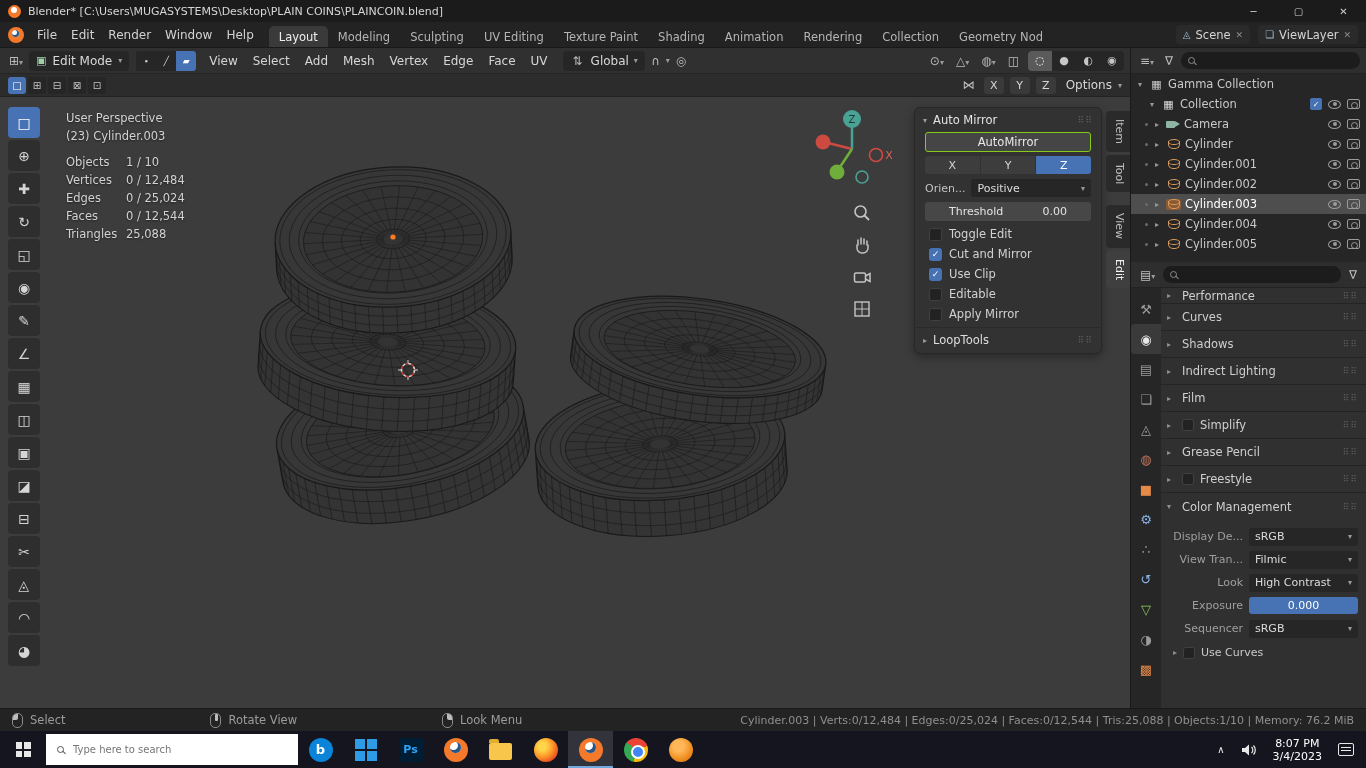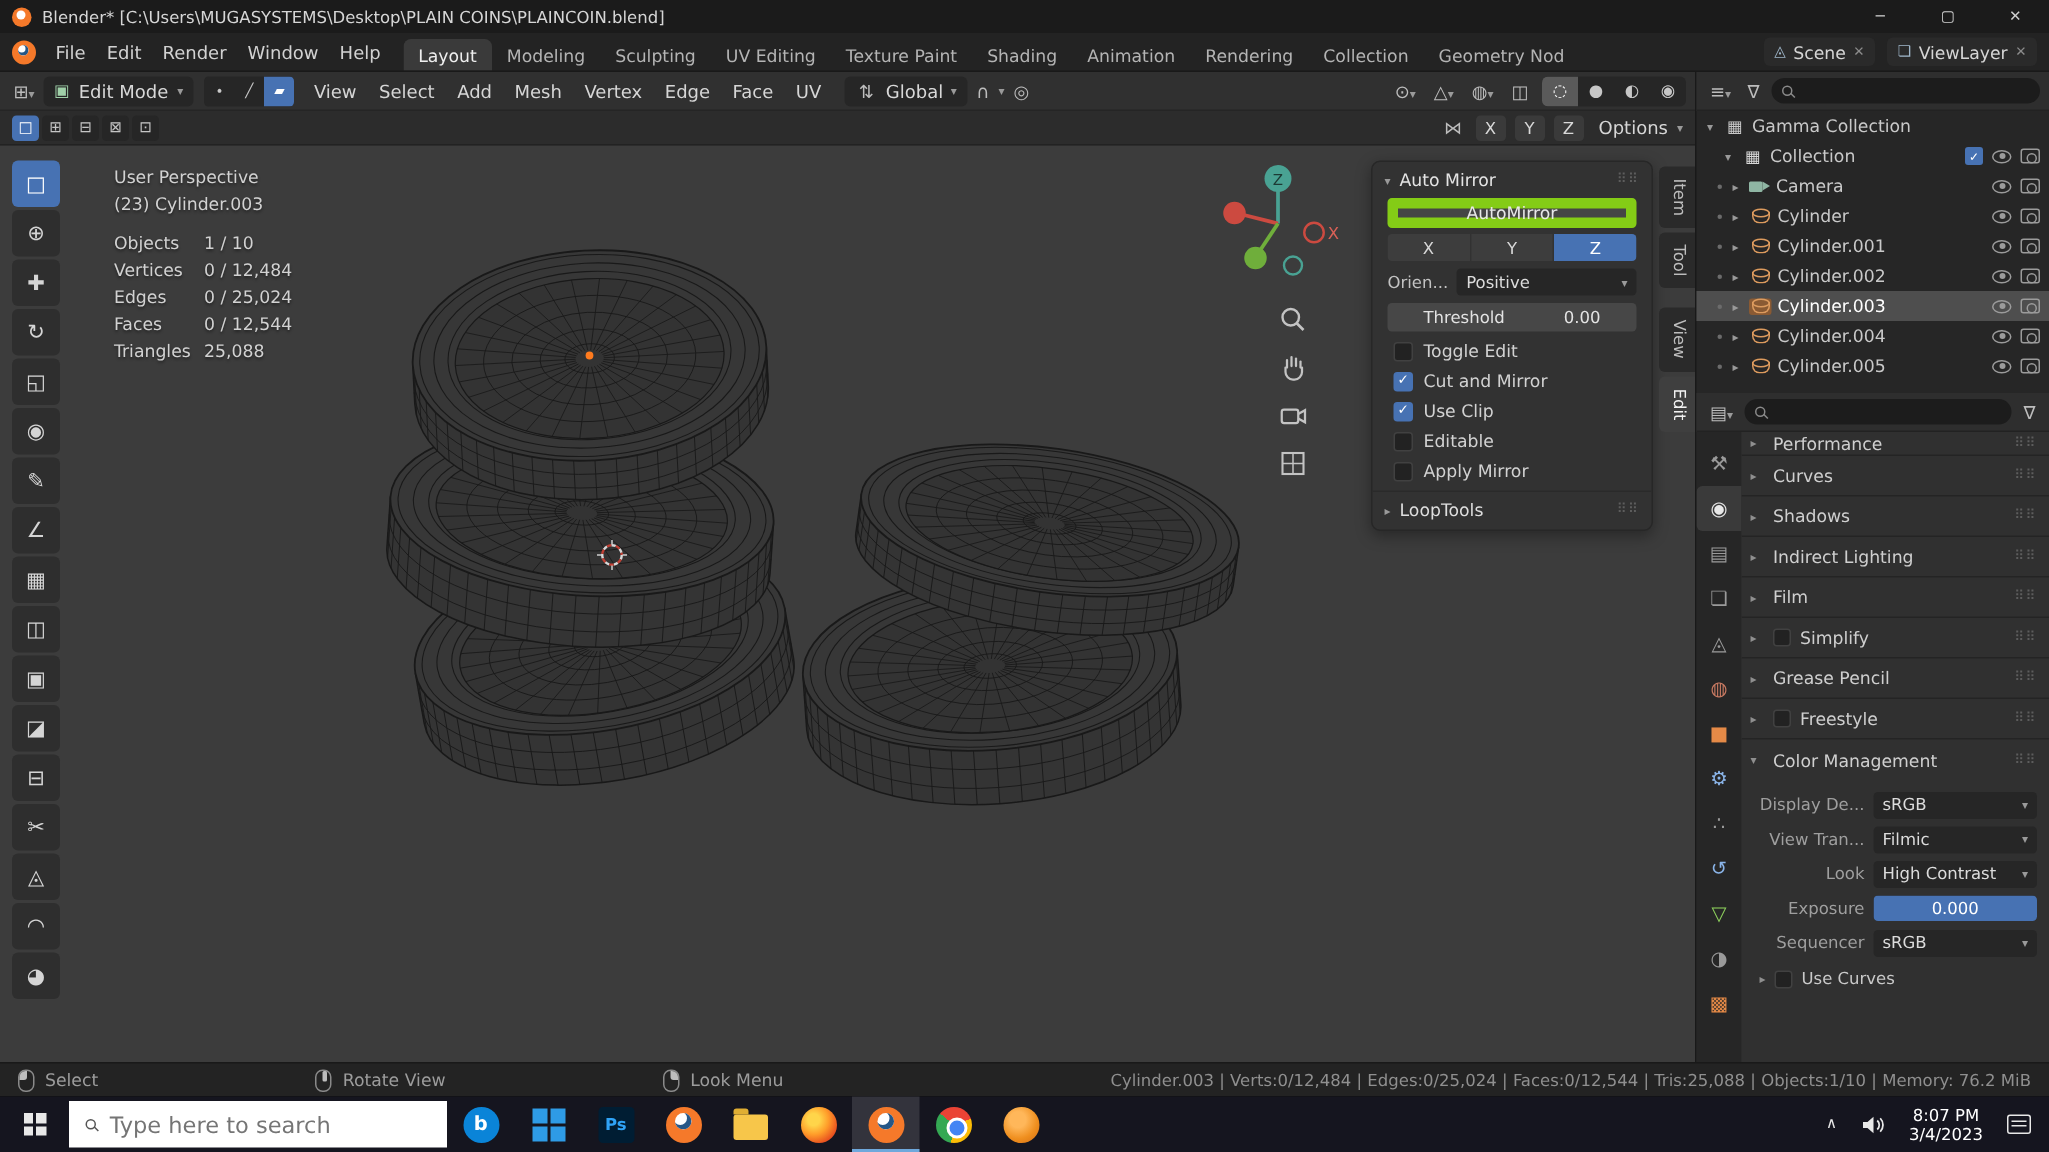--- a/index.html
+++ b/index.html
@@ -48,33 +48,33 @@
 .smodes span.on{background:#4772b3;color:#fff}
 .axbtn{width:20px;height:17px;background:#3a3a3a;border-radius:3px;display:flex;align-items:center;justify-content:center;font-size:11px;color:#d8d8d8}
 .optlab{color:#d6d6d6;margin-left:4px}
 
 
 .viewport{position:absolute;top:97px;left:0;width:1130px;height:611px;background:#3c3c3c;overflow:hidden}
 #coins{position:absolute;inset:0}
 .lefttools{position:absolute;left:8px;top:10px;display:flex;flex-direction:column;gap:2px}
 .tool{width:32px;height:31px;background:#2c2c2ce0;border-radius:4px;display:flex;align-items:center;justify-content:center;font-size:14px;color:#d5d5d5}
 .tool.active{background:#4772b3;color:#fff}
-.overlay{position:absolute;left:76px;top:12px;font-size:11.5px;color:#d2d2d2;text-shadow:0 1px 2px rgba(0,0,0,.45);line-height:18px}
+.overlay{position:absolute;left:66px;top:12px;font-size:11.5px;color:#d2d2d2;text-shadow:0 1px 2px rgba(0,0,0,.45);line-height:18px}
 .ost{display:flex}
 .ost .sl{width:60px}
 .gzc{position:absolute;right:232px;top:8px;width:92px;display:flex;flex-direction:column;align-items:flex-start}
 .navic{margin-left:46px;display:flex;flex-direction:column;gap:12px;margin-top:10px}
 .navic svg{display:block}
 
 
 .npanel{position:absolute;right:28px;top:10px;width:188px;background:#323232;border:1px solid #272727;border-radius:6px;box-shadow:0 3px 10px rgba(0,0,0,.35);padding-bottom:4px}
 .np-h{display:flex;align-items:center;gap:6px;padding:5px 8px 3px}
 .np-h .t{color:#e4e4e4;font-size:11.5px}
 .grip{margin-left:auto;color:#5d5d5d;font-size:9px;letter-spacing:1px}
-.np-btn{margin:2px 10px 4px;height:20px;background:#454545;border:7px solid #84cc16;border-radius:3px;display:flex;align-items:center;justify-content:center;font-size:11.5px;color:#e8e8e8}
+.np-btn{margin:2px 10px 4px;height:20px;background:#454545;border:1px solid #84cc16;border-radius:3px;display:flex;align-items:center;justify-content:center;font-size:11.5px;color:#e8e8e8}
 .np-axes{display:flex;margin:0 10px 5px;border-radius:3px;overflow:hidden}
 .np-axes span{flex:1;height:18px;background:#3d3d3d;display:flex;align-items:center;justify-content:center;font-size:11px;color:#d8d8d8;border-right:1px solid #323232}
 .np-axes span:last-child{border-right:none}
 .np-axes span.on{background:#4772b3;color:#fff}
 .np-row{display:flex;align-items:center;gap:6px;margin:0 10px 5px}
 .np-lab{color:#c3c3c3;font-size:11px;flex:none}
 .dd{flex:1;background:#262626;border-radius:3px;height:18px;display:flex;align-items:center;padding:0 6px;color:#dcdcdc;font-size:11px;gap:4px}
 .dd .car{margin-left:auto}
 .np-num{margin:0 10px 6px;height:19px;background:#474747;border-radius:3px;display:flex;align-items:center;padding:0 24px;font-size:11px;color:#e3e3e3}
 .np-num .v{margin-left:auto}
@@ -142,21 +142,21 @@
 .mouse.m::before{content:"";position:absolute;left:4px;top:0;width:3px;height:7px;background:#bdbdbd;border-radius:1px}
 .mouse.r::before{content:"";position:absolute;right:0;top:0;width:5px;height:6px;background:#bdbdbd;border-radius:0 4px 0 2px}
 .sb-info{margin-left:auto;font-size:11px;color:#8f8f8f;white-space:nowrap}
 
 
 .taskbar{position:absolute;top:731px;left:0;width:1366px;height:37px;background:#15151f;display:flex;align-items:center}
 .start{width:46px;height:100%;display:flex;align-items:center;justify-content:center}
 .winlogo{width:15px;height:15px;display:grid;grid-template-columns:1fr 1fr;grid-template-rows:1fr 1fr;gap:2px}
 .winlogo i{background:#e8e8e8}
 .tsearch{width:252px;height:31px;background:#fff;display:flex;align-items:center;gap:9px;padding:0 11px}
-.tsearch input{border:none;outline:none;font-size:15px;color:#ec4899;width:100%;font-family:"DejaVu Sans",sans-serif;background:transparent}
+.tsearch input{border:none;outline:none;font-size:10px;color:#ec4899;width:100%;font-family:"DejaVu Sans",sans-serif;background:transparent}
 .tsearch .mag{border-color:#555}
 .tsearch .mag::after{background:#555}
 .tico{width:45px;height:100%;display:flex;align-items:center;justify-content:center}
 .tico.run{background:rgba(255,255,255,.13);box-shadow:inset 0 -2px 0 #6fa8dc}
 .cir{width:24px;height:24px;border-radius:50%;display:flex;align-items:center;justify-content:center;font-weight:bold;color:#fff;font-size:13px}
 .i-bing{background:#0a84d8}
 .i-store{width:22px;height:22px;display:grid;grid-template-columns:1fr 1fr;grid-template-rows:1fr 1fr;gap:2px}
 .i-store i{background:#2e9be6}
 .i-ps{width:24px;height:24px;background:#001d33;border-radius:3px;color:#2fa3f7;font-weight:bold;font-size:11px;display:flex;align-items:center;justify-content:center}
 .i-blend{background:#f5792a;position:relative}

